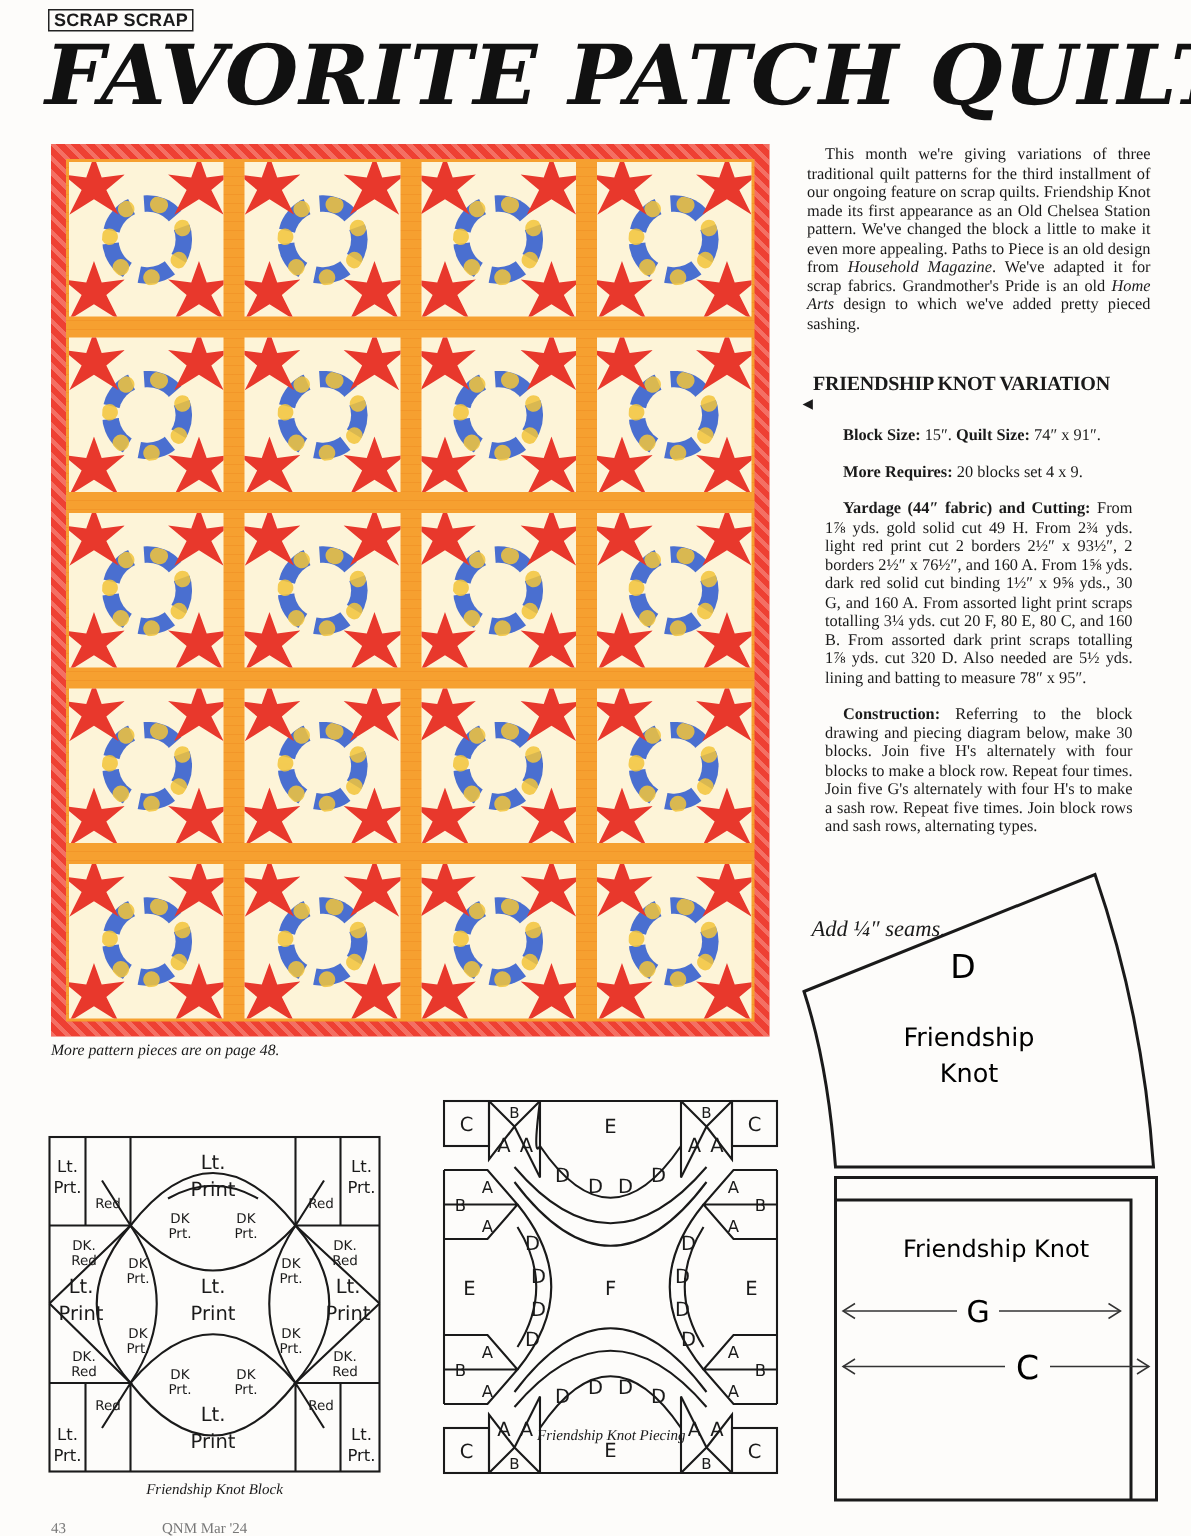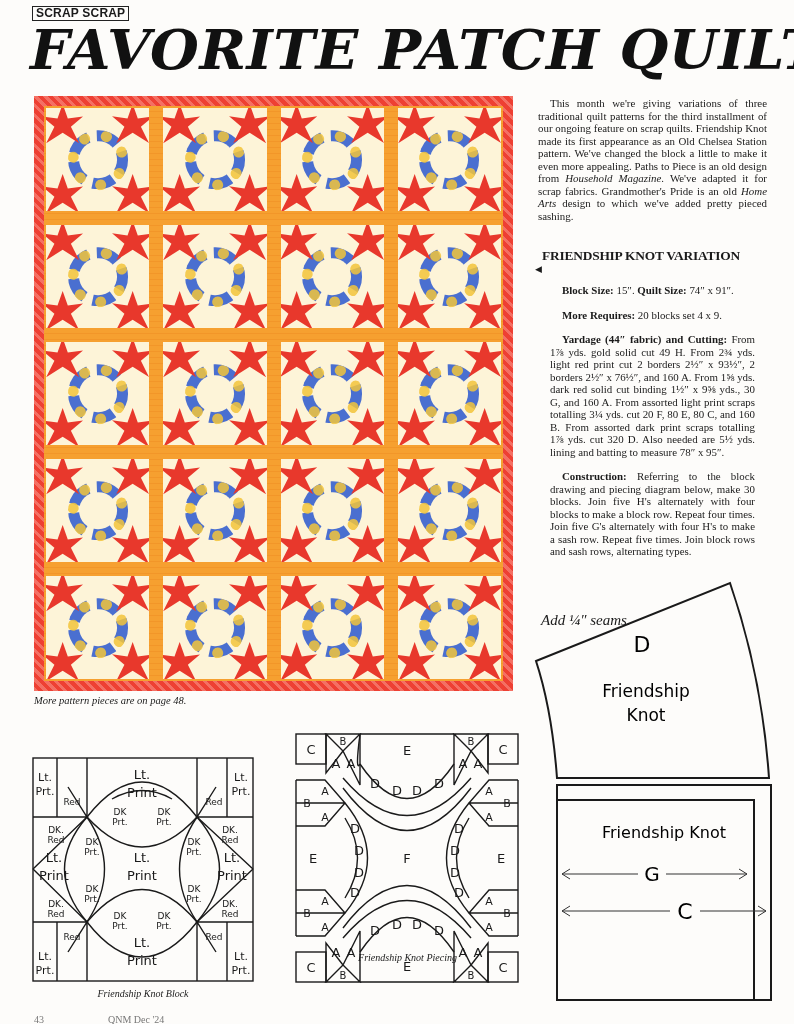--- a/index.html
+++ b/index.html
@@ -556,13 +556,13 @@
       <text x="60" y="164">D</text>
     <text x="164" y="100">D</text>
       <text x="160" y="122">D</text>
       <text x="160" y="144">D</text>
       <text x="164" y="164">D</text>
   </g>
 </svg>
 <div class="fig-cap" style="left:295px;top:952px;width:225px">Friendship Knot Piecing</div>
 
 <div class="folio">43</div>
-<div class="folio2">QNM Dec '24</div>
+<div class="folio2">QNM Mar '24</div>
 
 </body></html>

